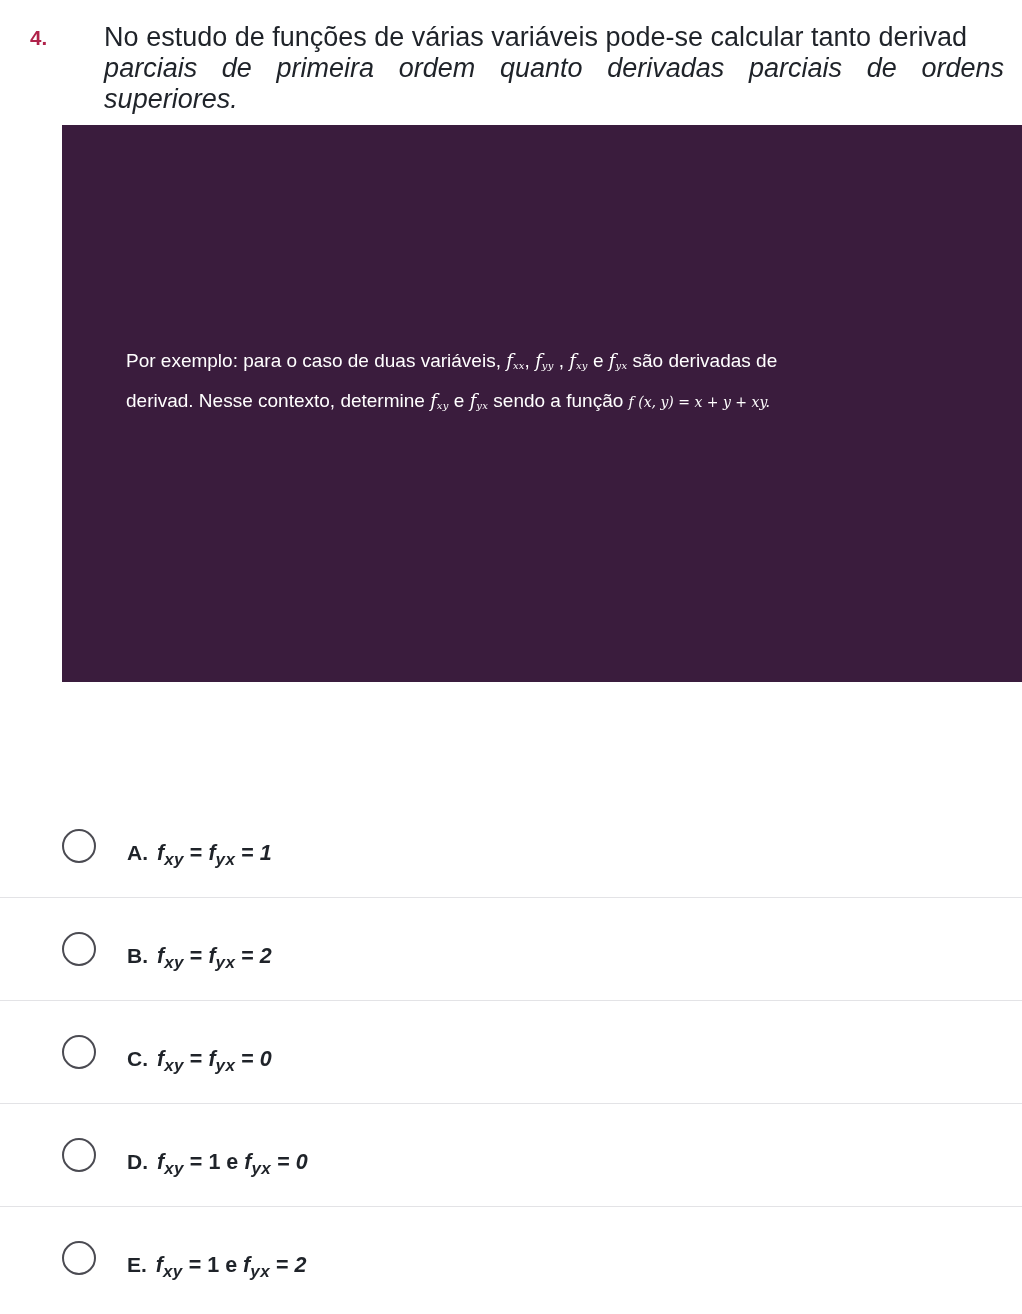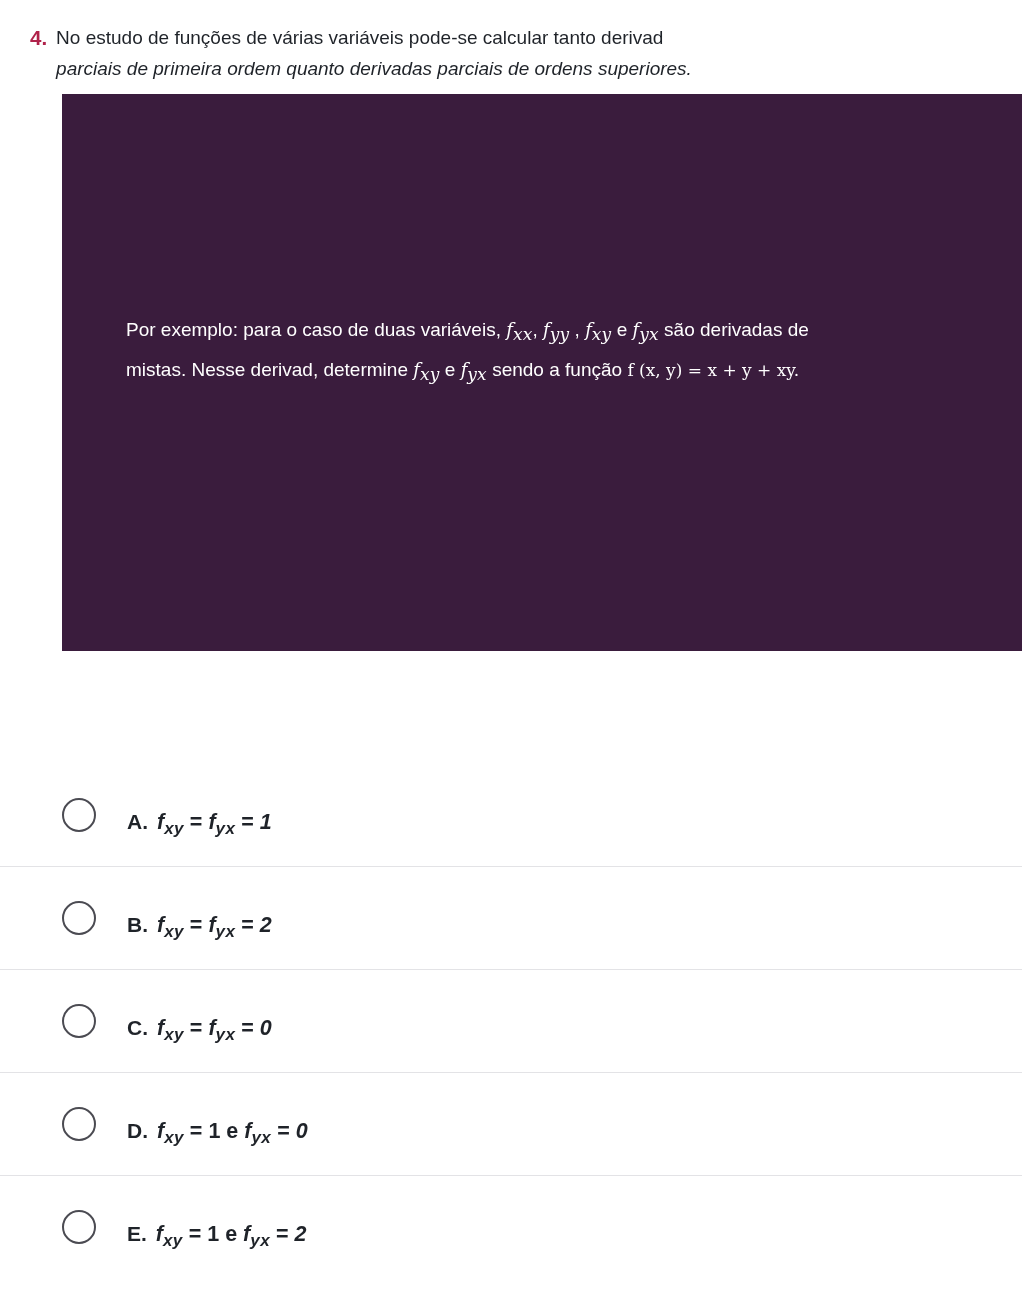--- a/index.html
+++ b/index.html
@@ -25,26 +25,27 @@
   }
   .q-number {
     color: #b0224a;
     font-weight: 700;
     font-size: 20.5px;
     line-height: 31px;
     margin-right: 9px;
     flex: 0 0 auto;
   }
   .q-text {
-    font-size: 19px;
+    font-size: 27px;
     line-height: 31px;
     color: #1f2329;
     text-align: justify;
     text-justify: inter-word;
     white-space: nowrap;
+    margin-left: 48px;
   }
   .q-text .line2 {
     white-space: normal;
     display: block;
     font-style: italic;
   }
 
   
   .panel {
     margin: 10px 0 0 62px;
@@ -62,28 +63,29 @@
     color: #ffffff;
     font-size: 19px;
     line-height: 35px;
   }
   .math {
     font-family: "DejaVu Serif", serif;
     font-style: italic;
     font-size: 18px;
   }
   .math .sub {
-    font-size: 17px;
+    font-size: 10px;
     font-style: italic;
     vertical-align: -0.22em;
     letter-spacing: 0.2px;
   }
   .math-up {
     font-family: "DejaVu Serif", serif;
-    font-size: 17px;
+    font-style: italic;
+    font-size: 14px;
   }
 
   
   .options {
     margin-top: 112px;
     width: 100%;
   }
   .option {
     display: flex;
     align-items: center;
@@ -141,21 +143,21 @@
     <span class="line2">parciais de primeira ordem quanto derivadas parciais de ordens superiores.</span>
   </div>
 </div>
 
 <div class="panel">
   <div class="panel-text">
     <div>
       <span>Por exemplo: para o caso de duas variáveis, </span><span class="math"><span>f</span><span class="sub">xx</span></span><span>, </span><span class="math"><span>f</span><span class="sub">yy</span></span><span> , </span><span class="math"><span>f</span><span class="sub">xy</span></span><span> e </span><span class="math"><span>f</span><span class="sub">yx</span></span><span> são derivadas de</span>
     </div>
     <div>
-      <span>mistas. Nesse derivad, determine </span><span class="math"><span>f</span><span class="sub">xy</span></span><span> e </span><span class="math"><span>f</span><span class="sub">yx</span></span><span> sendo a função </span><span class="math-up">f (x, y) = x + y + xy.</span>
+      <span>derivad. Nesse contexto, determine </span><span class="math"><span>f</span><span class="sub">xy</span></span><span> e </span><span class="math"><span>f</span><span class="sub">yx</span></span><span> sendo a função </span><span class="math-up">f (x, y) = x + y + xy.</span>
     </div>
   </div>
 </div>
 
 <div class="options">
 
   <div class="option">
     <span class="radio"></span>
     <span class="option-label">
       <span class="opt-letter">A.</span>

